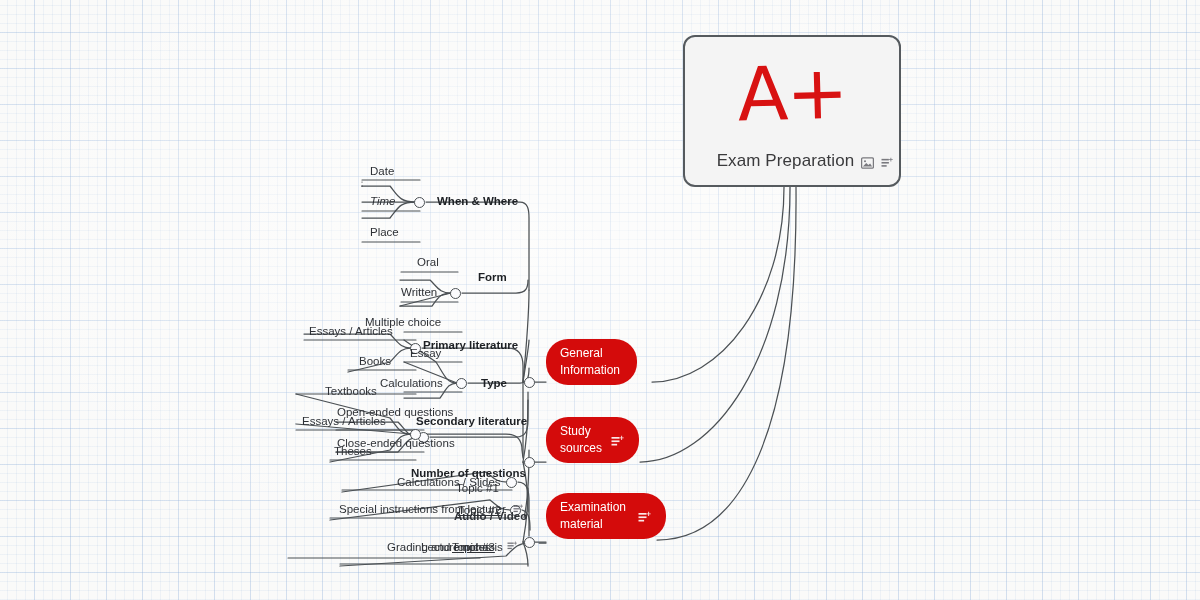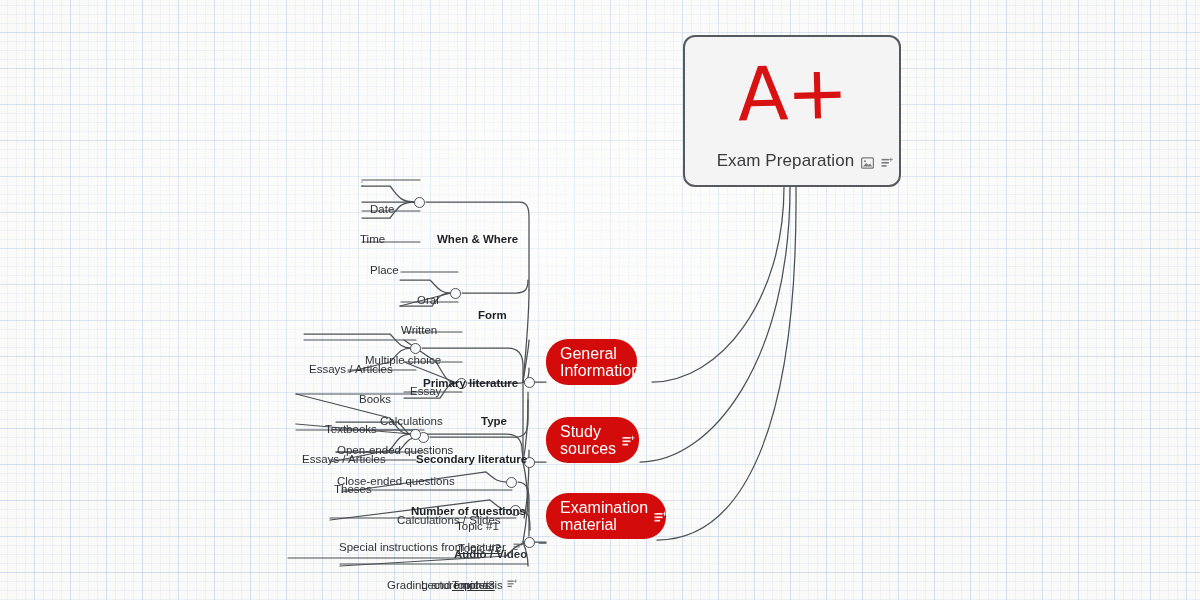--- a/index.html
+++ b/index.html
@@ -49,28 +49,27 @@
   }
   .root-label{font-size:17px;color:#3a3a3c;letter-spacing:.1px;}
   .mini-ico{display:inline-block;width:13px;height:12px;opacity:.72;}
 
   
   .pill{
     position:absolute;background:#d40b0b;border-radius:22px;
     color:#fff;box-sizing:border-box;display:flex;align-items:center;
     padding:0 14px;
   }
-  .pill .ptext{font-size:16px;line-height:17px;flex:1;}
+  .pill .ptext{font-size:12px;line-height:17px;flex:1;}
   .pill .pico{width:14px;height:13px;opacity:.9;margin-left:6px;flex:none;}
 
   
   .lbl{
     position:absolute;font-size:11.5px;color:#2e3136;white-space:nowrap;
     line-height:13px;
-    margin-top:38px;
   }
   .lbl.b{font-weight:bold;font-size:11.5px;color:#1d2024;}
   .lbl.icoafter{display:flex;align-items:flex-start;gap:12px;text-decoration:underline;}
   .lbl .tico{width:11px;height:10px;opacity:.75;flex:none;}
 
   .jdot{position:absolute;width:11px;height:11px;border-radius:50%;
         background:#fbfbfd;border:1.6px solid #4b5054;box-sizing:border-box;}
 </style>
 </head>
 <body>
@@ -230,21 +229,21 @@
   <div class="jdot" style="left:410px;top:343px;"></div>
   <div class="jdot" style="left:418px;top:432px;"></div>
   <div class="jdot" style="left:410px;top:429px;"></div>
   <div class="jdot" style="left:524px;top:377px;"></div>
   <div class="jdot" style="left:524px;top:457px;"></div>
   <div class="jdot" style="left:524px;top:537px;"></div>
   <div class="jdot" style="left:506px;top:477px;"></div>
   <div class="jdot" style="left:510px;top:505px;"></div>
 
   <div class="lbl" style="left:370px;top:165px;">Date</div>
-  <div class="lbl" style="left:360px;top:195px;">Time</div>
+  <div class="lbl" style="left:370px;top:195px;font-style:italic;">Time</div>
   <div class="lbl" style="left:370px;top:226px;">Place</div>
   <div class="lbl b" style="left:437px;top:195px;text-align:right;">When &amp; Where</div>
 
   <div class="lbl" style="left:417px;top:256px;">Oral</div>
   <div class="lbl" style="left:401px;top:286px;">Written</div>
   <div class="lbl b" style="left:478px;top:271px;">Form</div>
 
   <div class="lbl" style="left:365px;top:316px;">Multiple choice</div>
   <div class="lbl" style="left:410px;top:347px;">Essay</div>
   <div class="lbl" style="left:380px;top:377px;">Calculations</div>

